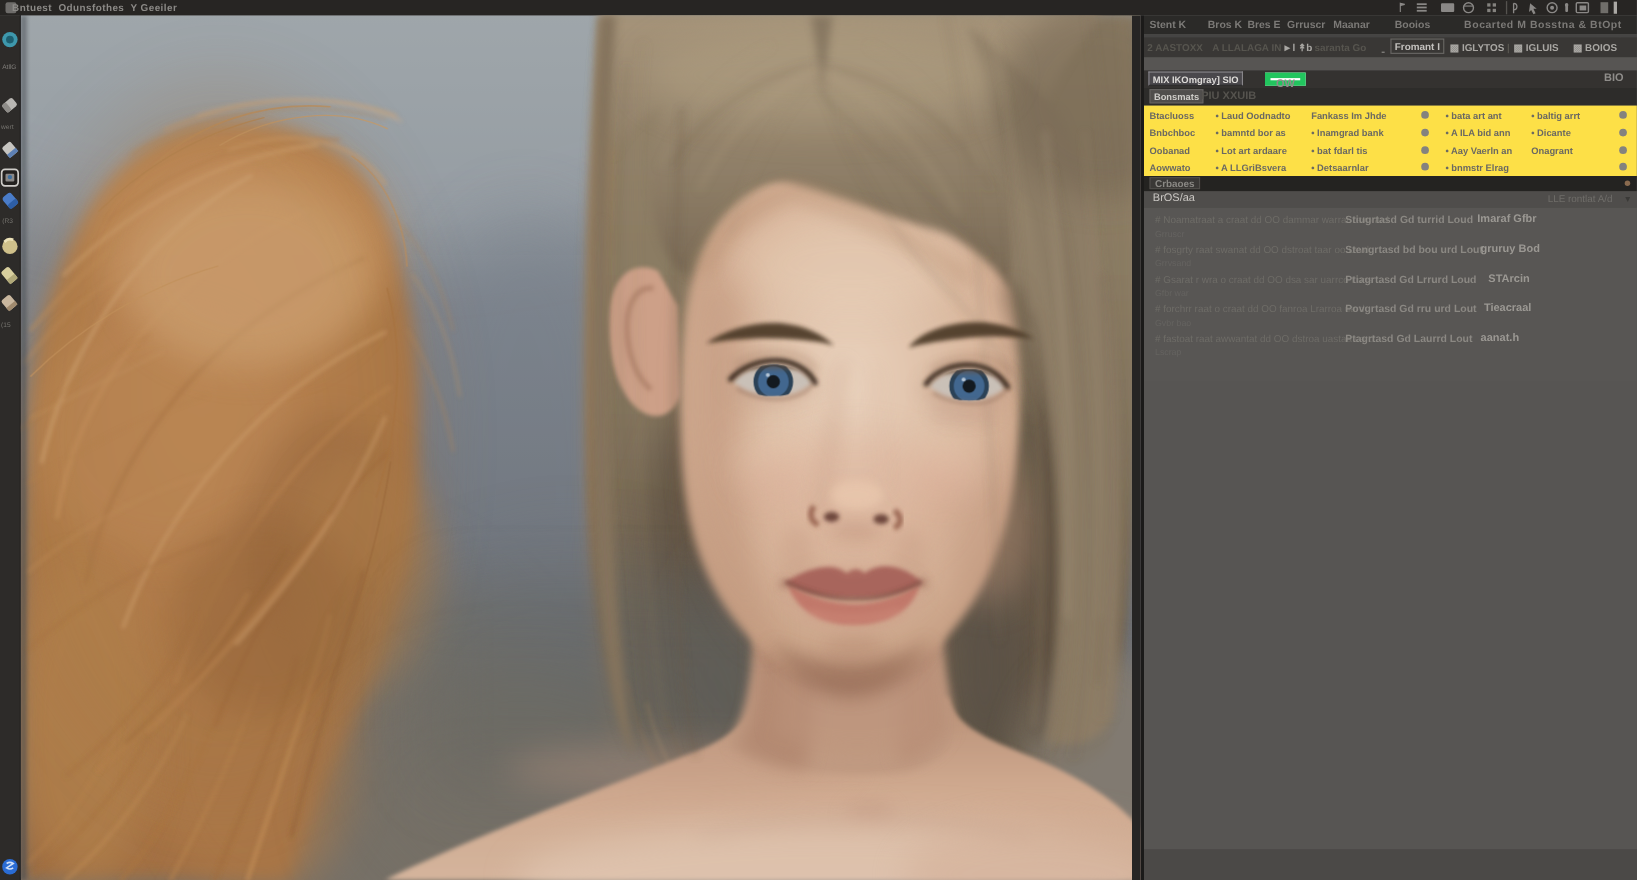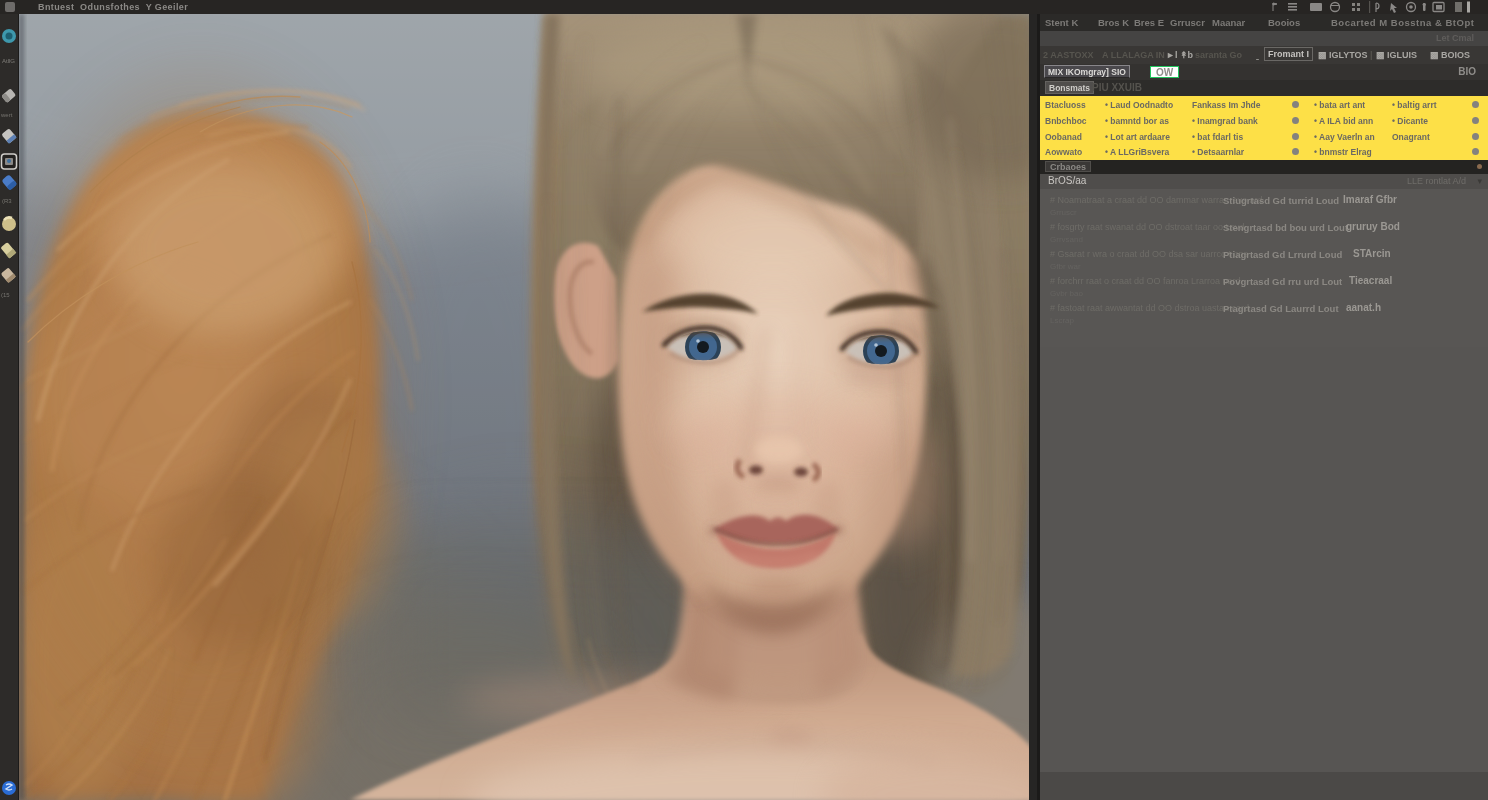--- a/index.html
+++ b/index.html
@@ -1,35 +1,35 @@
 <!DOCTYPE html>
 <html><head>
 <meta charset="utf-8">
 <style>
 html,body{margin:0;padding:0;width:1488px;height:800px;overflow:hidden;background:#575553;font-family:"Liberation Sans",sans-serif;}
 *{box-sizing:border-box;}
 #topbar{position:absolute;left:0;top:0;width:1488px;height:14px;background:#272523;color:#8f8d8a;font-size:9px;font-weight:bold;}
-#topbar .menus{position:absolute;left:38px;top:2px;letter-spacing:0.4px;color:#8c8a87;}
+#topbar .menus{position:absolute;left:11px;top:2px;letter-spacing:0.4px;color:#8c8a87;}
 #topbar .appicon{position:absolute;left:5px;top:2px;width:10px;height:10px;background:#6e6c6a;border-radius:2px;}
 #sidebar{position:absolute;left:0;top:14px;width:19px;height:786px;background:#2d2b29;border-right:1px solid #1c1b1a;}
 #canvas-wrap{position:absolute;left:19px;top:14px;width:1018px;height:786px;}
 #rpanel{position:absolute;left:1037px;top:14px;width:451px;height:786px;background:#575553;border-left:3px solid #1b1a19;}
 .prow{position:absolute;left:0;width:448px;overflow:hidden;white-space:nowrap;}
 .menubar{top:0;height:17px;background:#2b2a28;}
 .menubar span{position:absolute;top:3px;font-size:9.5px;font-weight:bold;color:#7c7a77;}
 .bar2{top:17px;height:15px;background:#454443;}
 .bar2 span{position:absolute;right:14px;top:2px;font-size:9px;color:#5f5d5b;font-weight:bold;}
-.toolbar{top:32px;height:18px;background:#393735;font-size:9px;line-height:18px;font-weight:bold;}
+.toolbar{top:20px;height:18px;background:#393735;font-size:9px;line-height:18px;font-weight:bold;}
 .toolbar span{position:absolute;top:0px;}
 .tb-dim{color:#57554f;}
 .tb-lit{color:#a9a7a3;}
 .tb-box{border:1px solid #6a6865;padding:0 3px;height:14px;line-height:13px;top:1px !important;color:#c4c2bf;}
 .tabrow{top:50px;height:16px;background:#343230;font-size:10px;font-weight:bold;}
 .tab-main{position:absolute;left:4px;top:1px;height:13px;line-height:12px;padding:0 3px;background:#4a484c;border:1px solid #88868a;border-bottom-color:#2a2828;color:#dcdad7;font-size:8.5px;}
-.tab-ow{position:absolute;left:110px;top:2px;height:12px;line-height:11px;padding:0 5px;background:#ffffff;border:1px solid #22c55e;color:#8f8d8a;}
+.tab-ow{position:absolute;left:110px;top:2px;height:12px;line-height:11px;padding:0 5px;background:#ffffff;border:5px solid #22c55e;color:#8f8d8a;}
 .tab-bio{position:absolute;right:12px;top:2px;color:#8f8d8a;}
 .secrow{top:66px;height:16px;background:#2d2c2a;font-size:10px;font-weight:bold;}
 .sec-box{position:absolute;left:5px;top:1px;height:13px;line-height:12px;padding:0 3px;background:#504e4c;border:1px solid #64625f;color:#cfcdc9;font-size:8.5px;}
 .sec-dim{position:absolute;left:52px;top:2px;color:#55534e;text-align:right;}
 .grid{top:82px;height:64px;background:#fde047;color:#6b6962;font-size:8.5px;font-weight:bold;text-decoration:underline;}
 .grid div{position:absolute;white-space:nowrap;}
 .gdot{width:7px;height:7px;border-radius:50%;background:#84827e;}
 .crow{top:146px;height:14px;background:#242321;}
 .crow .cbox{position:absolute;left:5px;top:1px;height:11px;line-height:10px;padding:0 4px;background:#3a3836;border:1px solid #504e4b;color:#8a8884;font-size:9px;font-weight:bold;}
 .crow .cdot{position:absolute;right:6px;top:4px;width:5px;height:5px;border-radius:50%;background:#8a6a4e;}

